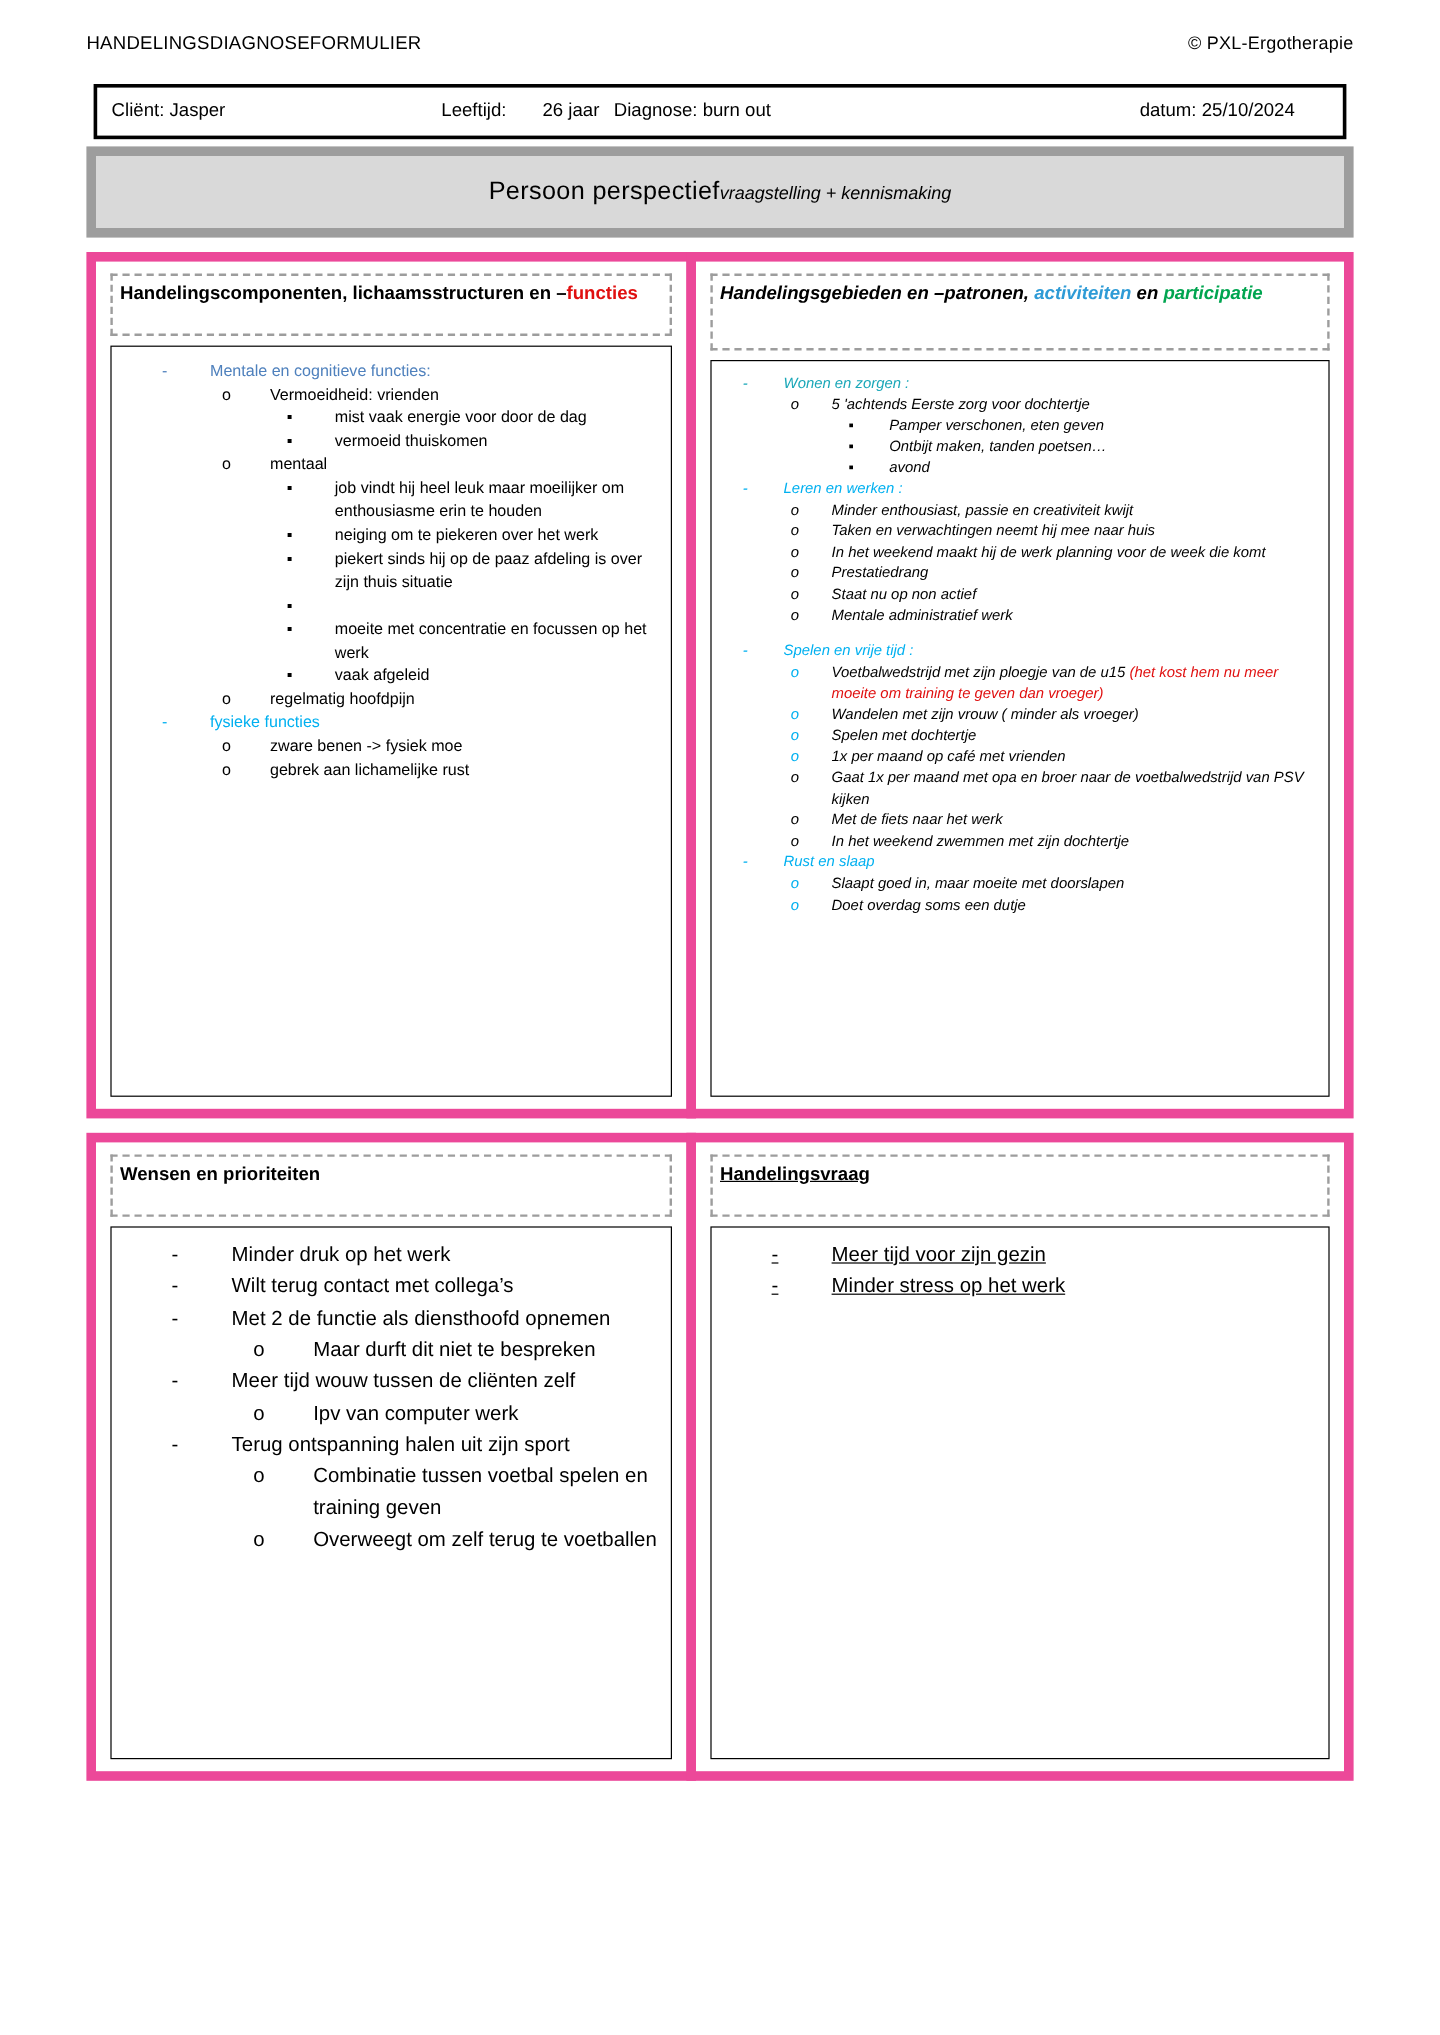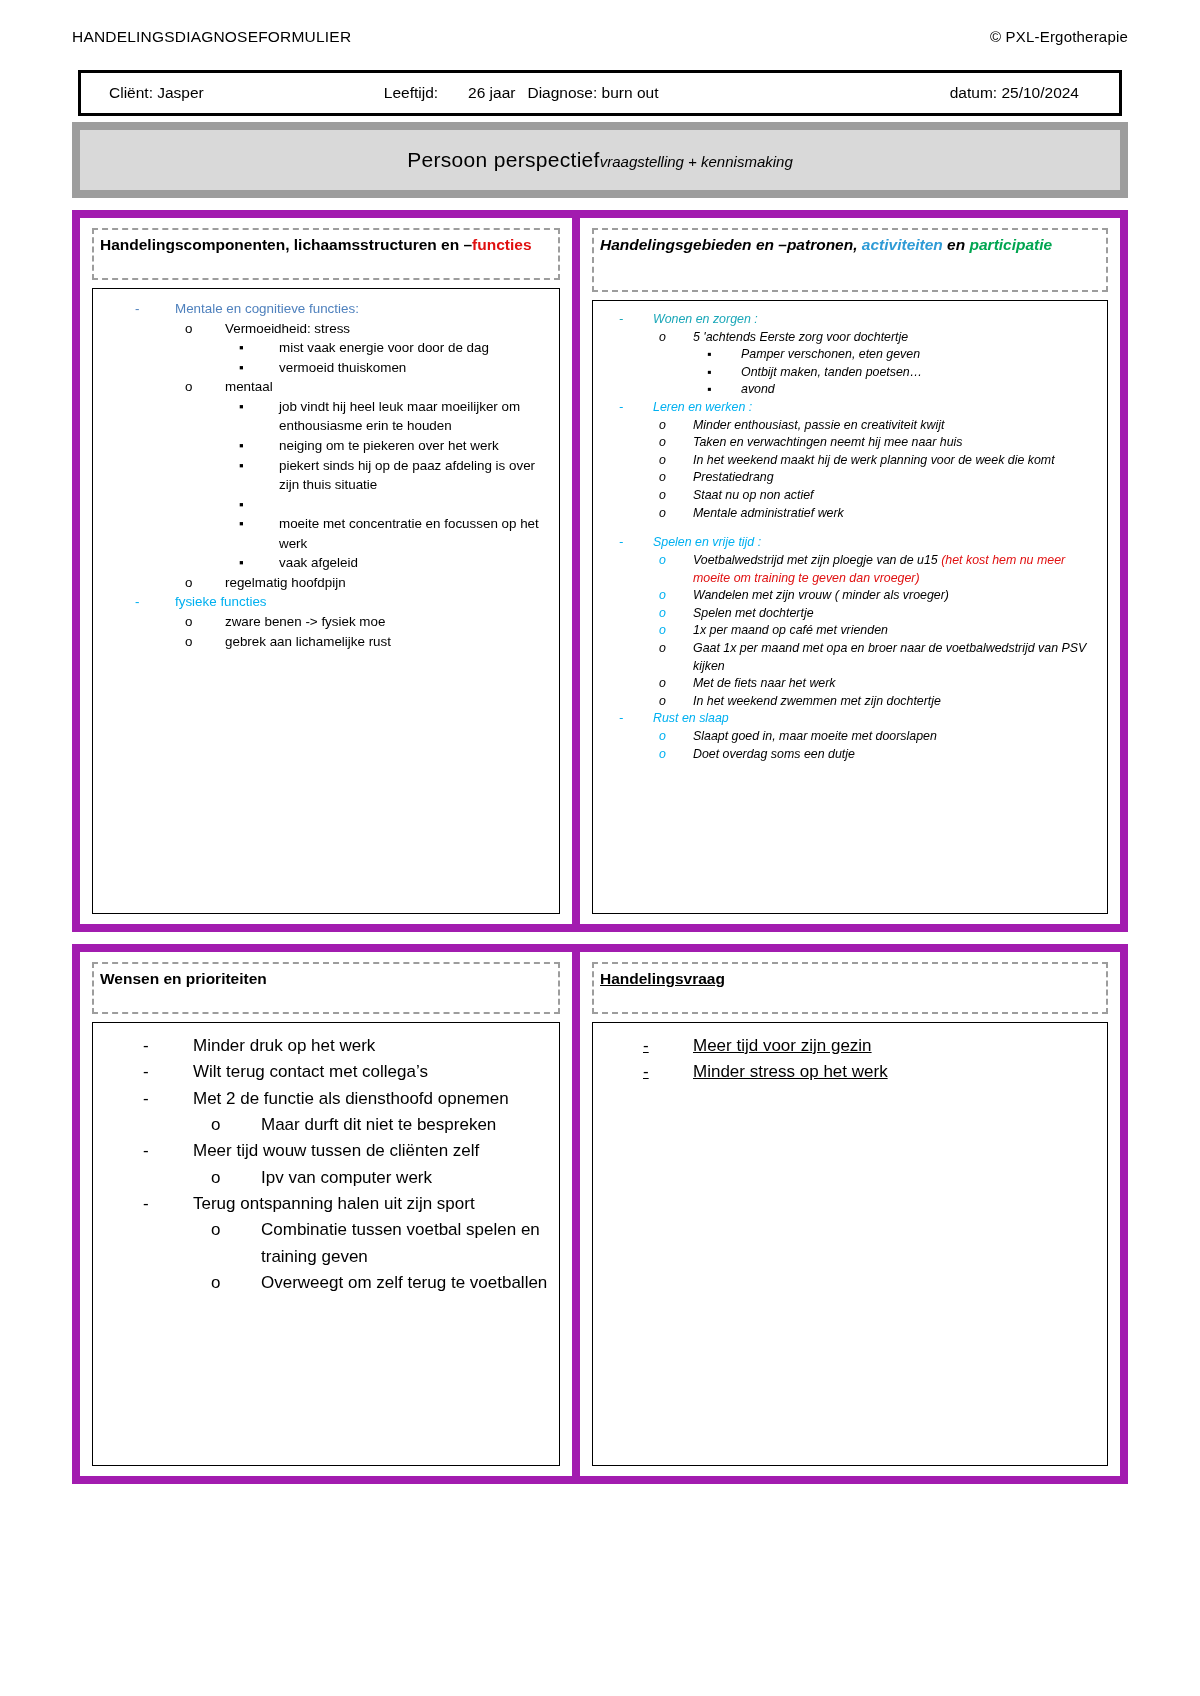--- a/index.html
+++ b/index.html
@@ -22,21 +22,21 @@
   .page-header .right { font-size:15px; }
 
   
   .client-bar {
     position:absolute; left:78px; top:70px; width:1044px; height:46px;
     border:3px solid #000; background:#fff;
     display:flex; align-items:center;
     font-size:15.5px;
   }
   .cb-cell { white-space:nowrap; }
-  .cb-client { margin-left:28px; }
+  .cb-client { margin-left:12px; }
   .cb-leeftijd { margin-left:180px; }
   .cb-age { margin-left:30px; }
   .cb-diag { margin-left:12px; }
   .cb-date { margin-left:auto; margin-right:40px; }
 
   
   .banner-outer {
     position:absolute; left:72px; top:122px; width:1056px; height:76px;
     background:#9d9d9d; padding:8px;
   }
@@ -45,21 +45,21 @@
     background:#d9d9d9;
     display:flex; flex-direction:row;
     align-items:center; justify-content:center;
   }
   .banner-title { font-size:21px; letter-spacing:0.3px; }
   .banner-sub { font-size:15px; font-style:italic; margin-top:3px; }
 
   
   .frame {
     position:absolute;
-    background:#a21caf;
+    background:#ec4899;
     padding:8px;
   }
   .frame-inner {
     width:100%; height:100%;
     background:#ffffff;
     position:relative;
     padding:10px 12px 10px 12px;
     display:flex; flex-direction:column;
   }
   .frame-title-box {
@@ -162,21 +162,21 @@
       <ul class="outline md" id="list-functies">
           <li>
             <div class="li-row lv1">
               <span class="marker c-blue2">-</span>
               <span class="txt c-blue2">Mentale en cognitieve functies:</span>
             </div>
           </li>
           <li>
             <div class="li-row lv2">
               <span class="marker ">o</span>
-              <span class="txt ">Vermoeidheid: stress</span>
+              <span class="txt ">Vermoeidheid: vrienden</span>
             </div>
           </li>
           <li>
             <div class="li-row lv3">
               <span class="marker ">▪</span>
               <span class="txt ">mist vaak energie voor door de dag</span>
             </div>
           </li>
           <li>
             <div class="li-row lv3">

